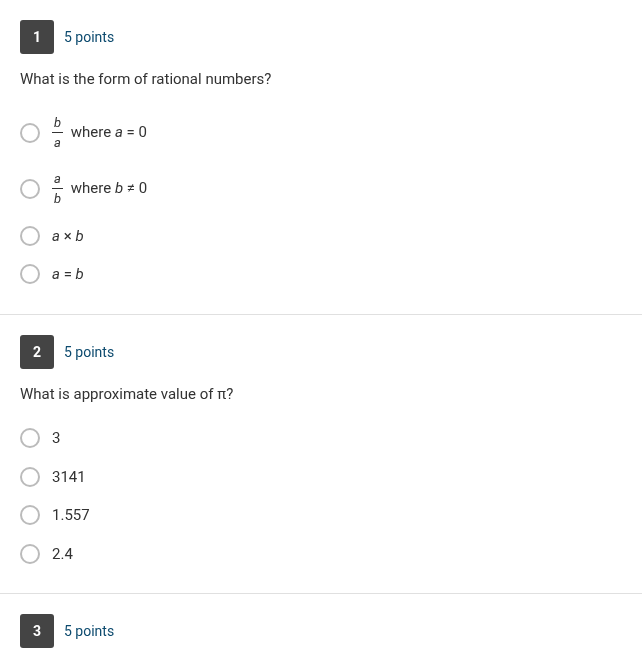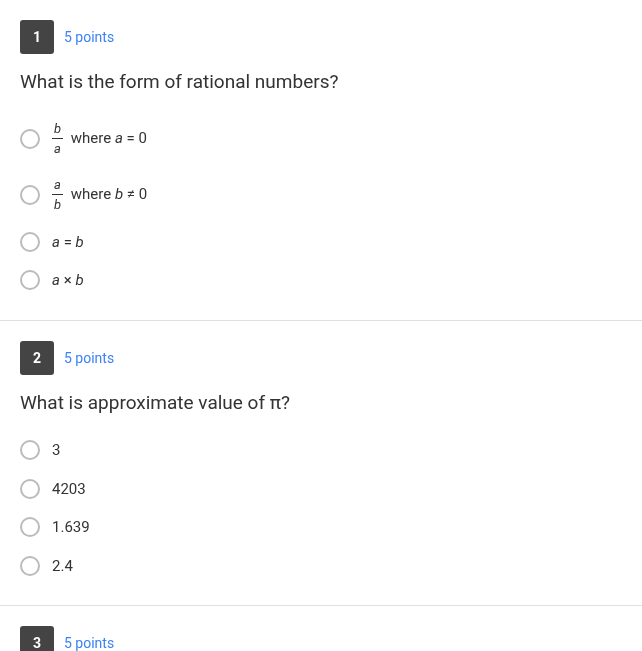--- a/index.html
+++ b/index.html
@@ -33,27 +33,27 @@
       display: flex;
       align-items: center;
       justify-content: center;
       border-radius: 3px;
       margin-right: 10px;
       flex-shrink: 0;
       margin-left: 20px;
     }
 
     .question-points {
-      color: #3b82f6;
+      color: #0c4a6e;
       font-size: 14px;
     }
 
     .question-text {
       padding: 0 20px 14px 20px;
-      font-size: 19px;
+      font-size: 15px;
       line-height: 1.5;
     }
 
     .options-list {
       list-style: none;
       padding: 0 20px;
     }
 
     .option-item {
       display: flex;
@@ -128,28 +128,28 @@
             <span class="numerator"><em>a</em></span>
             <span class="denominator"><em>b</em></span>
           </span>
           where <em>b</em> ≠ 0
         </span>
       </li>
 
       <li class="option-item">
         <span class="radio-circle"></span>
         <span class="option-label">
-          <em>a</em> = <em>b</em>
+          <em>a</em> × <em>b</em>
         </span>
       </li>
 
       <li class="option-item">
         <span class="radio-circle"></span>
         <span class="option-label">
-          <em>a</em> × <em>b</em>
+          <em>a</em> = <em>b</em>
         </span>
       </li>
 
     </ul>
   </div>
 
   <div class="question-block">
     <div class="question-header">
       <div class="question-number">2</div>
       <span class="question-points">5 points</span>
@@ -157,26 +157,26 @@
     <div class="question-text">What is approximate value of π?</div>
     <ul class="options-list">
 
       <li class="option-item">
         <span class="radio-circle"></span>
         <span class="option-label">3</span>
       </li>
 
       <li class="option-item">
         <span class="radio-circle"></span>
-        <span class="option-label">4203</span>
+        <span class="option-label">3141</span>
       </li>
 
       <li class="option-item">
         <span class="radio-circle"></span>
-        <span class="option-label">1.639</span>
+        <span class="option-label">1.557</span>
       </li>
 
       <li class="option-item">
         <span class="radio-circle"></span>
         <span class="option-label">2.4</span>
       </li>
 
     </ul>
   </div>
 

